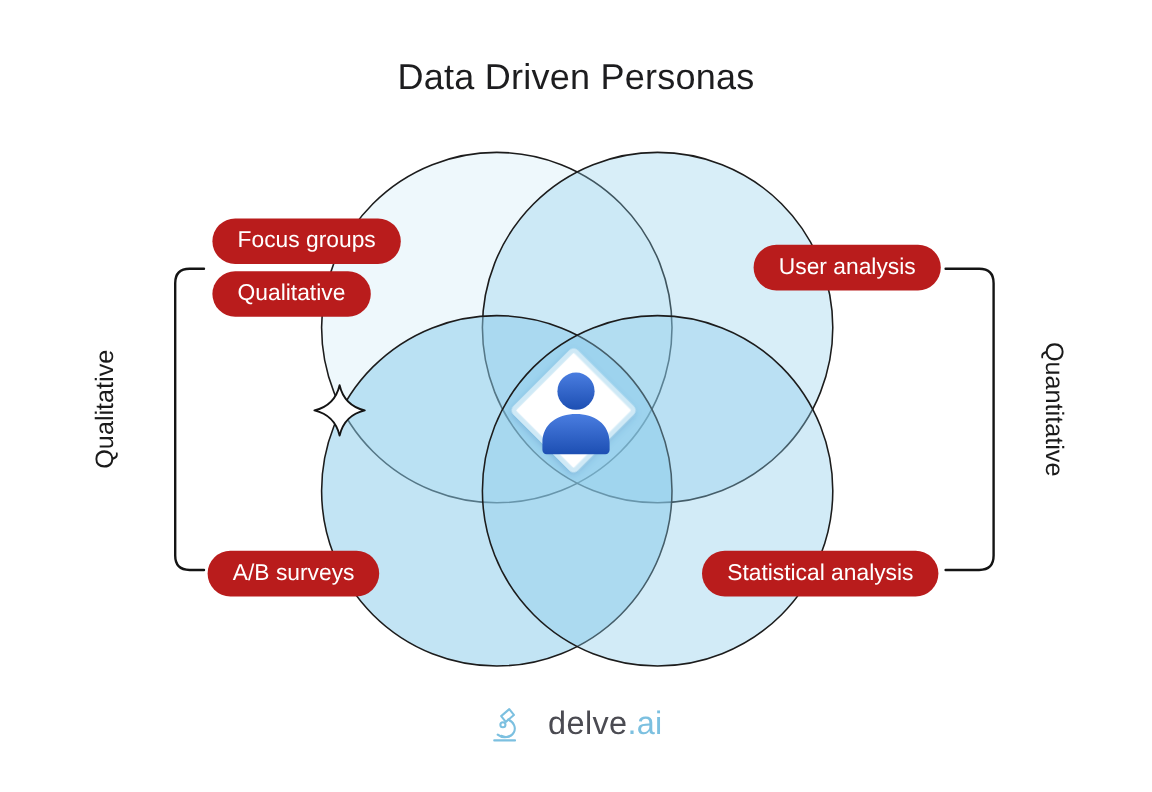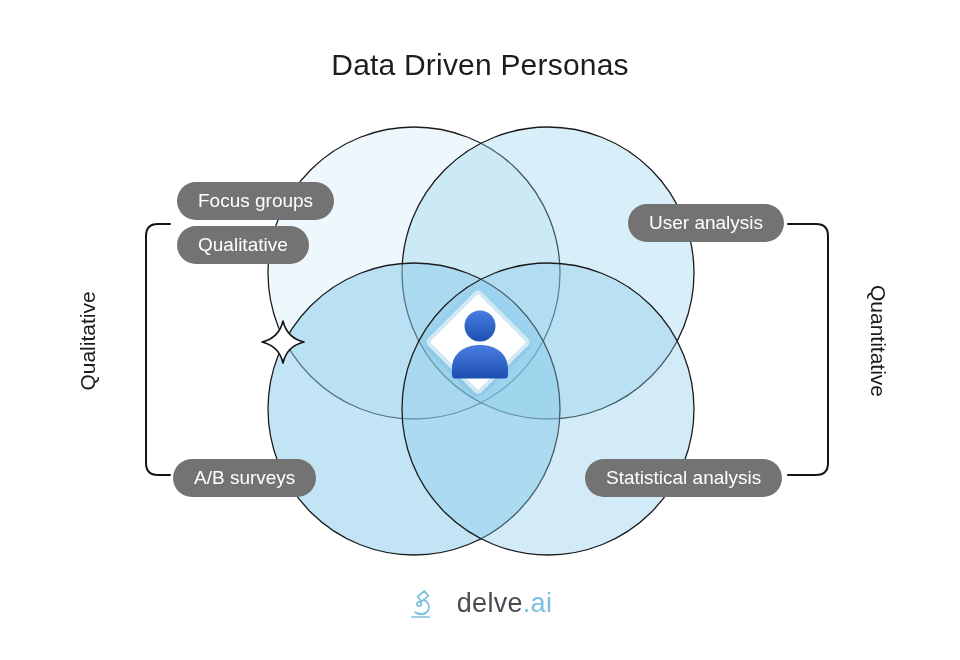--- a/index.html
+++ b/index.html
@@ -7,21 +7,21 @@
     position:relative;width:960px;height:660px;background:#ffffff;overflow:hidden;
     font-family:"Liberation Sans",sans-serif;
   }
   .title{
     position:absolute;left:0;right:0;top:48px;text-align:center;
     font-size:30px;font-weight:500;color:#1d1d1f;letter-spacing:.2px;
   }
   .venn-svg{position:absolute;left:0;top:0;}
   .tag{
     position:absolute;height:38px;line-height:38px;border-radius:19px;
-    background:#737373;color:#ffffff;font-size:19px;padding:0 21px;
+    background:#b91c1c;color:#ffffff;font-size:19px;padding:0 21px;
     white-space:nowrap;
   }
   .tag.focus{left:177px;top:182px;}
   .tag.interviews{left:177px;top:226px;}
   .tag.analytics{left:628px;top:204px;}
   .tag.surveys{left:173px;top:459px;}
   .tag.statistical{left:585px;top:459px;}
   .side-label{
     position:absolute;font-size:21px;color:#1a1a1a;white-space:nowrap;
     transform-origin:center center;

